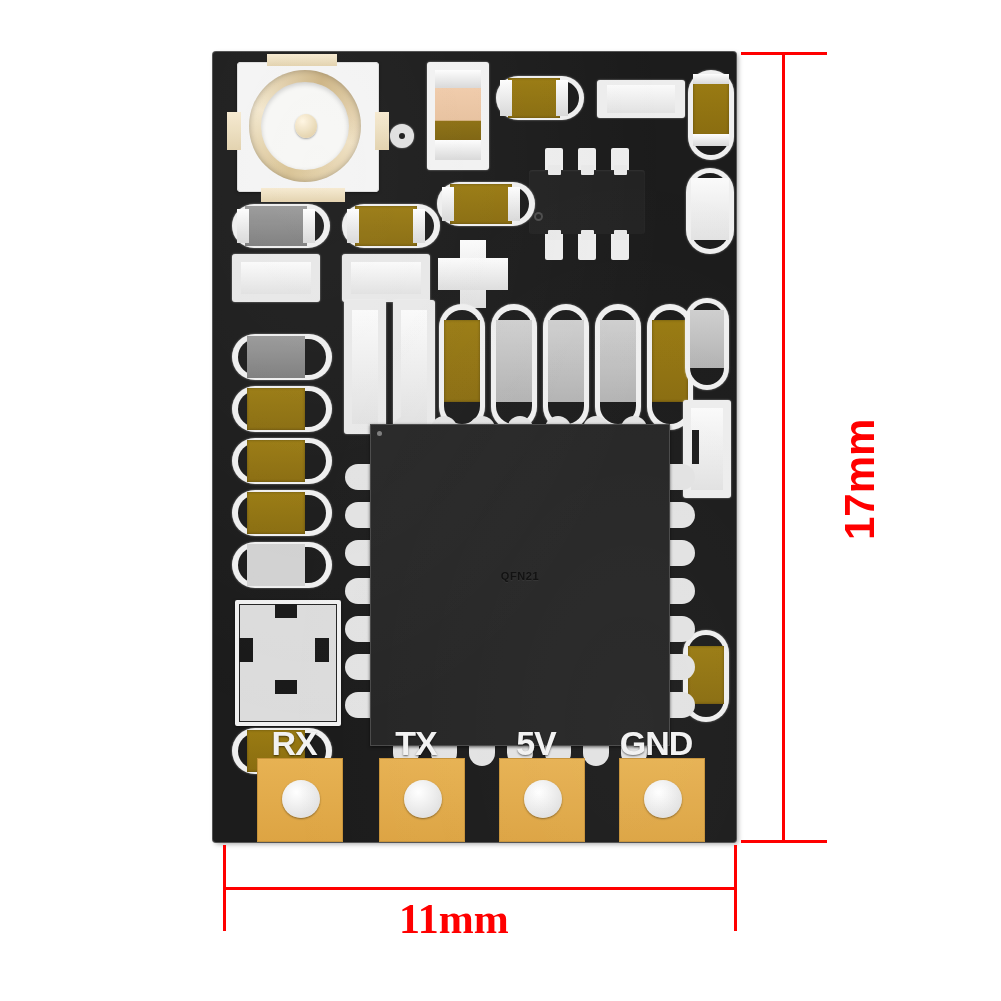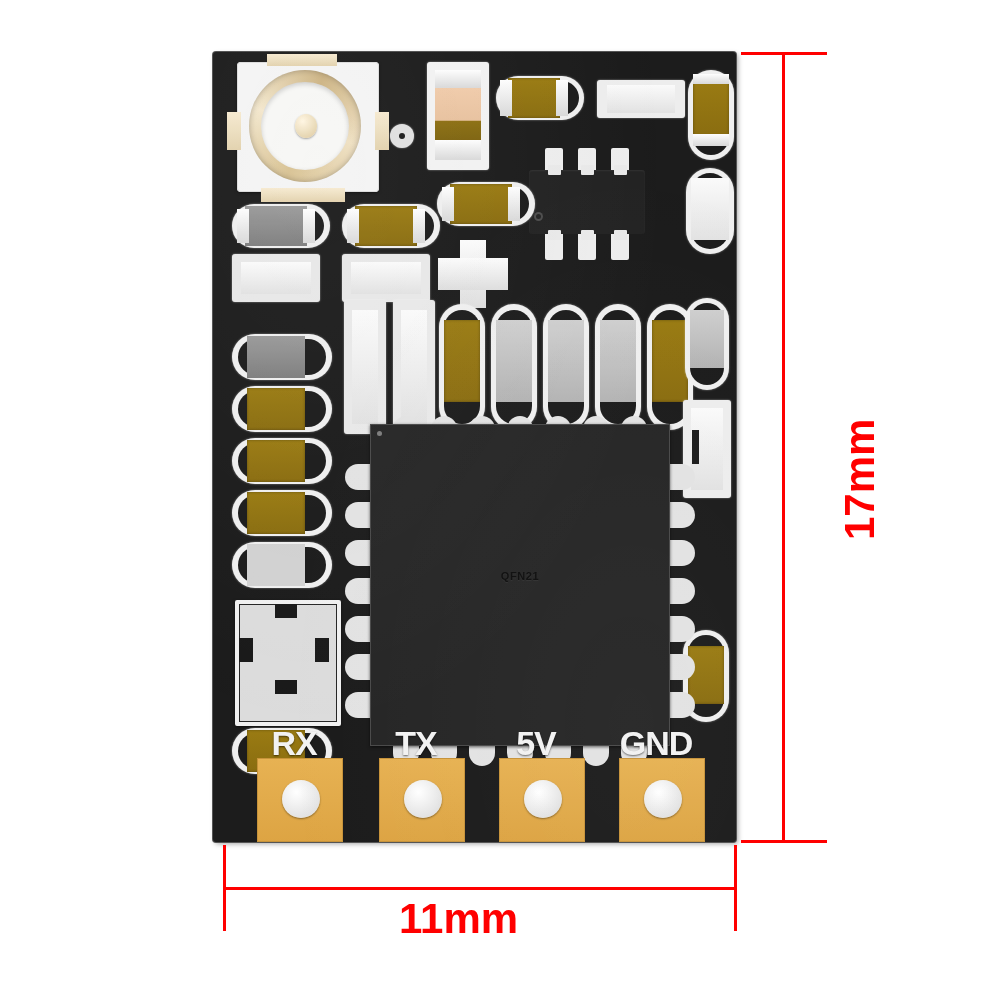--- a/index.html
+++ b/index.html
@@ -322,15 +322,15 @@
   </div>
 
   <div class="dimline" id="dim-h-line" style="left:782px;top:53px;width:3px;height:789px;"></div>
   <div class="dimline" style="left:741px;top:52px;width:86px;height:3px;"></div>
   <div class="dimline" style="left:741px;top:840px;width:86px;height:3px;"></div>
   <div class="dimtext" id="dim-h-text" style="left:836px;top:540px;">17mm</div>
 
   <div class="dimline" id="dim-w-line" style="left:224px;top:887px;width:513px;height:3px;"></div>
   <div class="dimline" style="left:223px;top:845px;width:3px;height:86px;"></div>
   <div class="dimline" style="left:734px;top:845px;width:3px;height:86px;"></div>
-  <div class="dimtext" id="dim-w-text" style="left:399px;top:895px;">11mm</div>
+  <div class="dimtext" id="dim-w-text" style="left:399px;top:895px;font-family:Liberation Serif, serif;">11mm</div>
 
 </div>
 
 </body></html>

